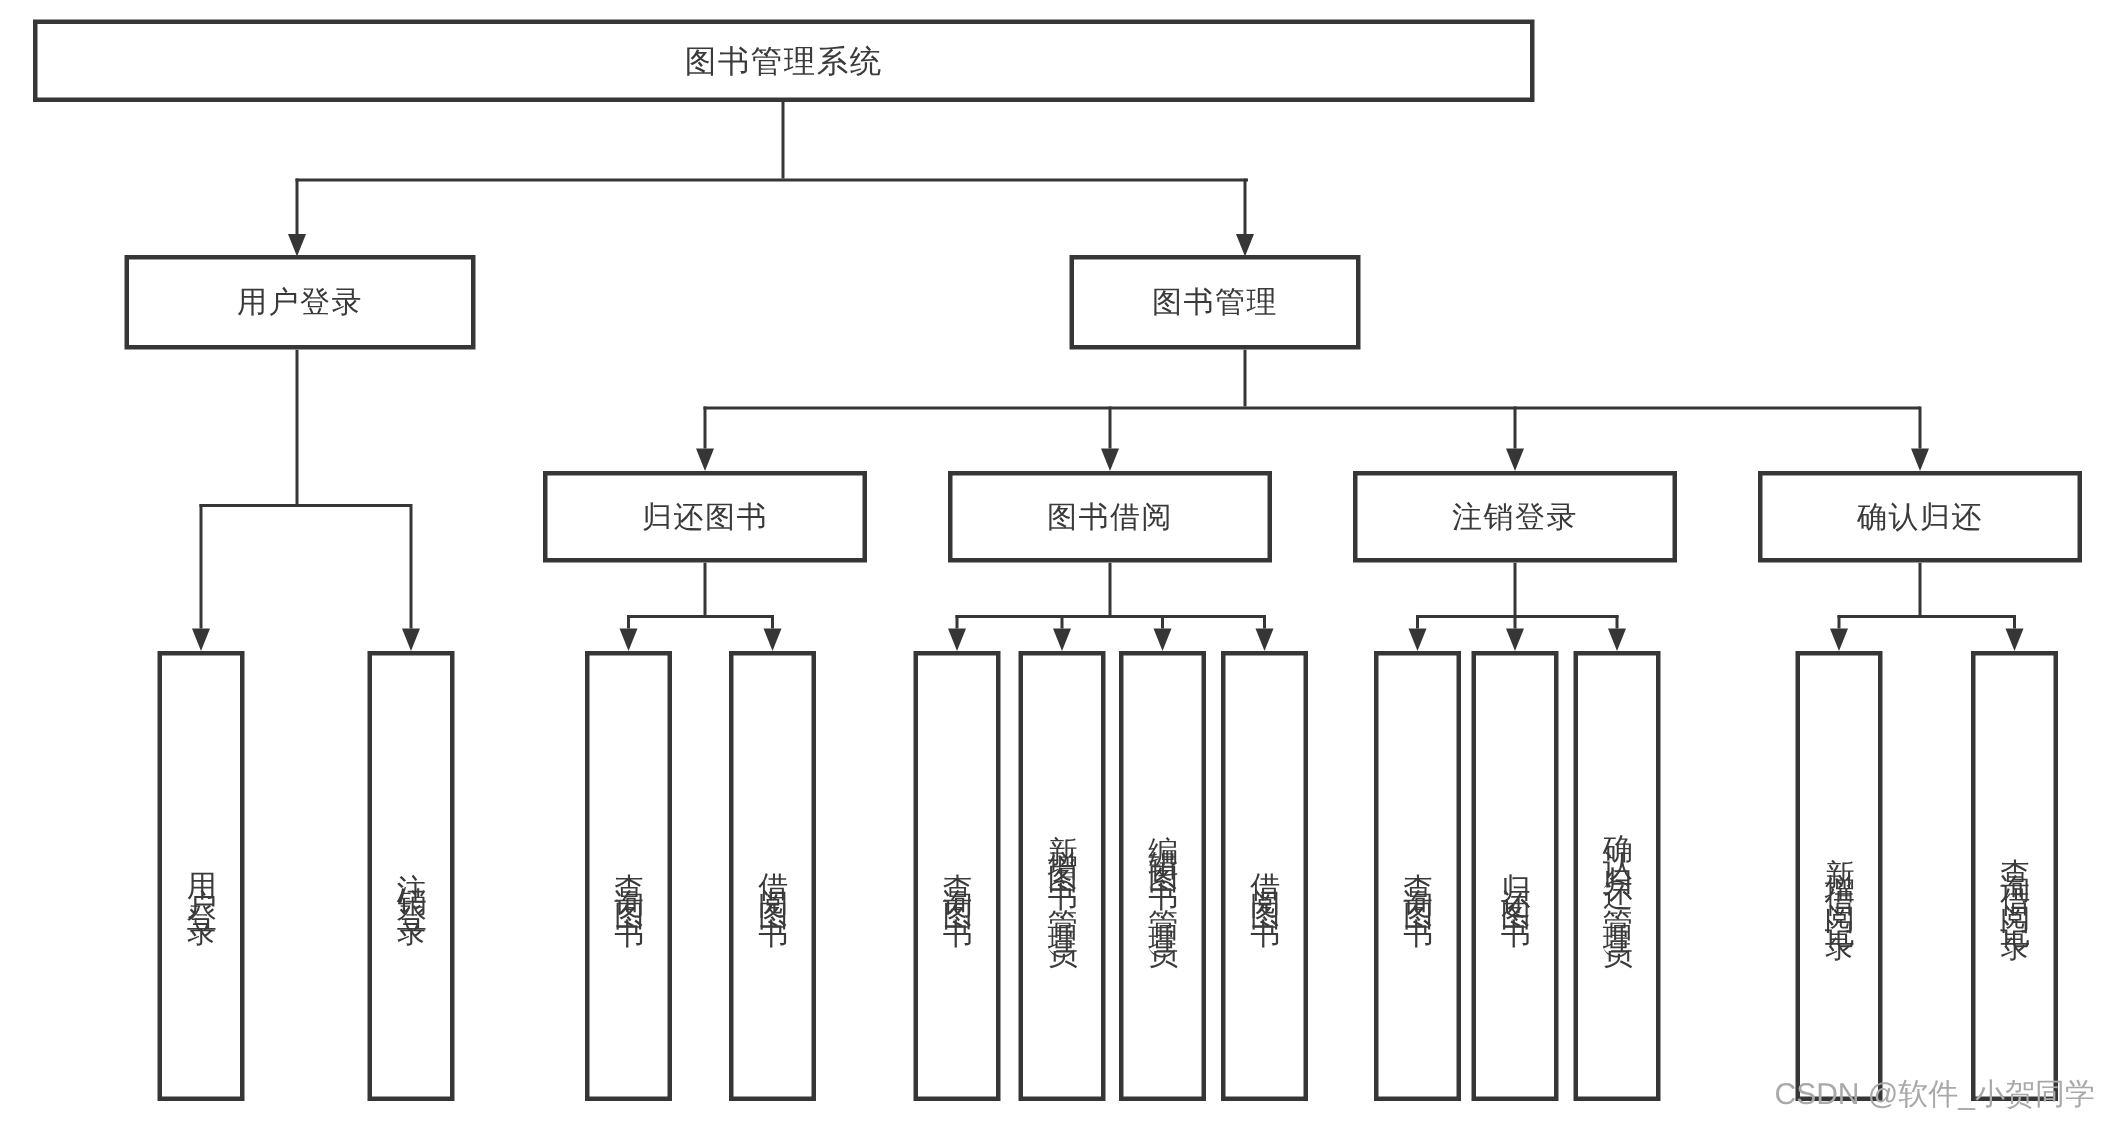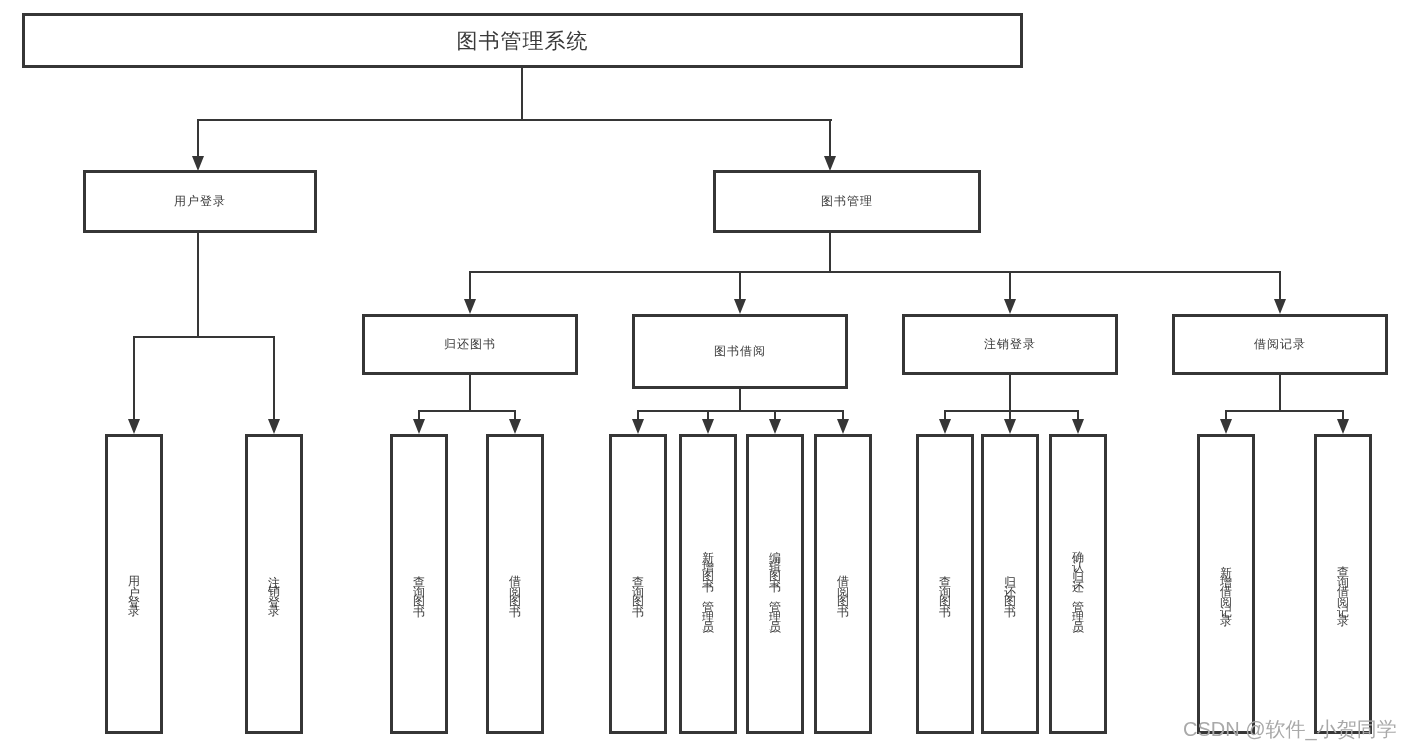--- a/index.html
+++ b/index.html
@@ -6,21 +6,21 @@
   html,body { margin:0; padding:0; background:var(--bg); }
   .canvas {
     position:relative; width:1405px; height:747px; background:var(--bg);
     overflow:hidden; font-family:"Liberation Sans","DejaVu Sans",sans-serif;
     color:var(--text);
   }
   
   .bx {
     position:absolute; box-sizing:border-box; background:var(--bg);
     border:3px solid var(--line); display:flex; align-items:center; justify-content:center;
-    font-size:12px; letter-spacing:1px; z-index:2;
+    font-size:20px; letter-spacing:1px; z-index:2;
   }
   .bx.root { font-size:21px;align-items:center; }
   .bx.v {
     writing-mode:vertical-rl; text-orientation:mixed;
     letter-spacing:10px; line-height:1; padding-top:4px;
   }
   
   .vl { position:absolute; width:2px; background:var(--line); z-index:1; }
   .hl { position:absolute; height:2px; background:var(--line); z-index:1; }
   .ar {
@@ -38,35 +38,35 @@
 
 <div class="canvas">
 
   <div class="bx root" style="left:22px;top:13px;width:1001px;height:55px">
     <span>图书管理系统</span>
   </div>
 
   <div class="bx" style="left:83px;top:170px;width:234px;height:63px">
     <span>用户登录</span>
   </div>
-  <div class="bx" style="left:713px;top:170px;width:268px;height:63px">
+  <div class="bx" style="left:713px;top:170px;width:194px;height:63px">
     <span>图书管理</span>
   </div>
 
   <div class="bx" style="left:362px;top:314px;width:216px;height:61px">
     <span>归还图书</span>
   </div>
-  <div class="bx" style="left:632px;top:314px;width:216px;height:75px">
+  <div class="bx" style="left:632px;top:314px;width:216px;height:61px">
     <span>图书借阅</span>
   </div>
   <div class="bx" style="left:902px;top:314px;width:216px;height:61px">
     <span>注销登录</span>
   </div>
   <div class="bx" style="left:1172px;top:314px;width:216px;height:61px">
-    <span>借阅记录</span>
+    <span>确认归还</span>
   </div>
 
   <div class="bx v" style="left:105px;top:434px;width:58px;height:300px">
     <span>用户登录</span>
   </div>
   <div class="bx v" style="left:245px;top:434px;width:58px;height:300px">
     <span>注销登录</span>
   </div>
 
   <div class="bx v" style="left:390px;top:434px;width:58px;height:300px">

